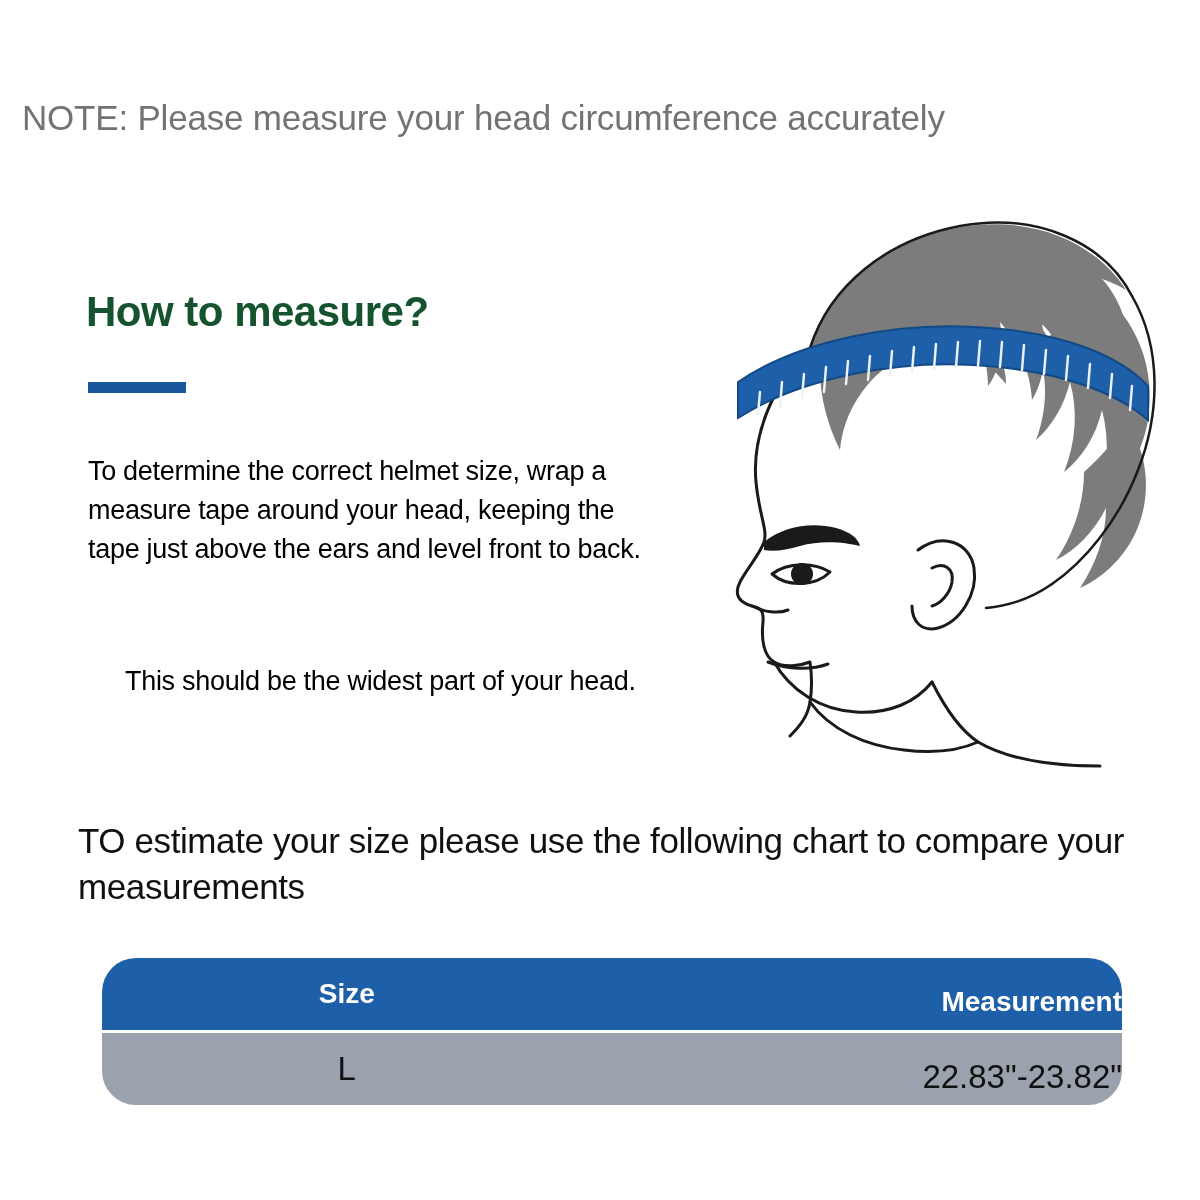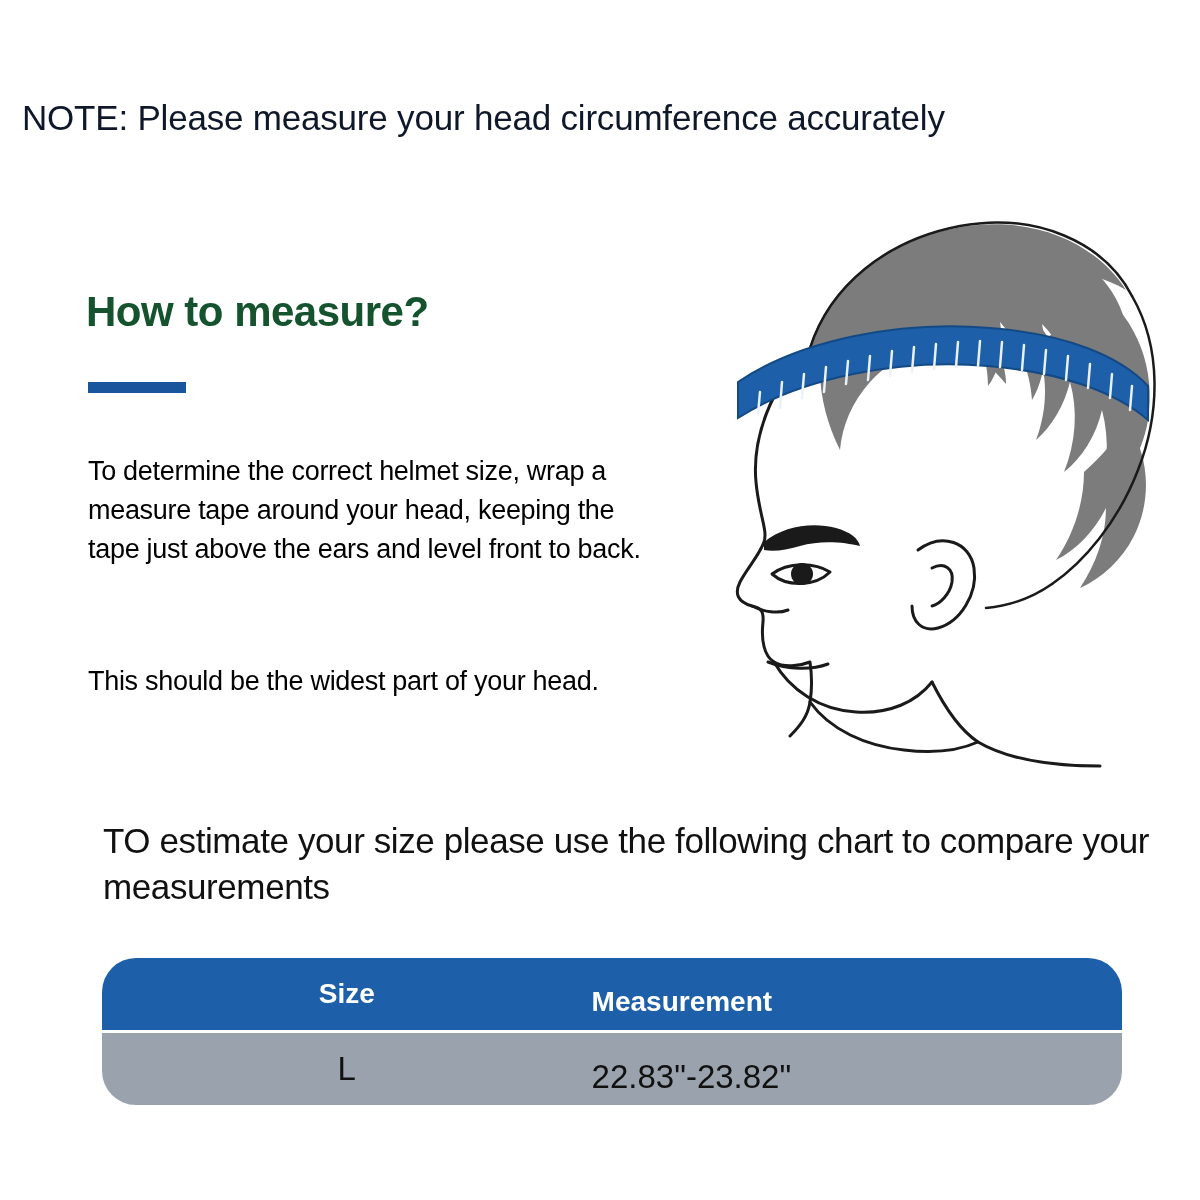--- a/index.html
+++ b/index.html
@@ -13,21 +13,21 @@
     position: relative;
     font-family: "Liberation Sans", sans-serif;
     overflow: hidden;
   }
 
   .note {
     position: absolute;
     left: 22px;
     top: 98px;
     width: 1160px;
-    color: #0f172a;
+    color: #737373;
     font-size: 35px;
     font-weight: 400;
     letter-spacing: -0.2px;
     white-space: nowrap;
     font-family: "Liberation Sans", sans-serif;
   }
 
   .how-title {
     position: absolute;
     left: 86px;
@@ -51,25 +51,25 @@
     position: absolute;
     left: 88px;
     width: 570px;
     color: #000000;
     font-size: 27px;
     line-height: 39px;
     font-family: "Liberation Sans", sans-serif;
     letter-spacing: -0.3px;
   }
   .body-text.p1 { top: 452px; }
-  .body-text.p2 { top: 662px; }
+  .body-text.p2 { top: 662px; margin-left: 37px; }
 
   .chart-lead {
     position: absolute;
-    left: 103px;
+    left: 78px;
     top: 818px;
     width: 1050px;
     color: #111111;
     font-size: 35px;
     line-height: 46px;
     font-family: "Liberation Sans", sans-serif;
     letter-spacing: -0.4px;
   }
 
   
@@ -96,21 +96,21 @@
     height: 72px;
     background: #9aa3ad;
     margin-top: 3px;
     display: flex;
     align-items: center;
     color: #111111;
     font-size: 33px;
     border-radius: 0 0 34px 34px;
   }
   .c-size { width: 48%; text-align: center; }
-  .c-meas { width: 52%; text-align: left; margin-top: 16px; }
+  .c-meas { width: 52%; text-align: right; margin-top: 16px; }
   .t-head .c-size, .t-head .c-meas { font-size: 28px; }
 
   
   .illustration {
     position: absolute;
     left: 660px;
     top: 170px;
     width: 520px;
     height: 600px;
   }

